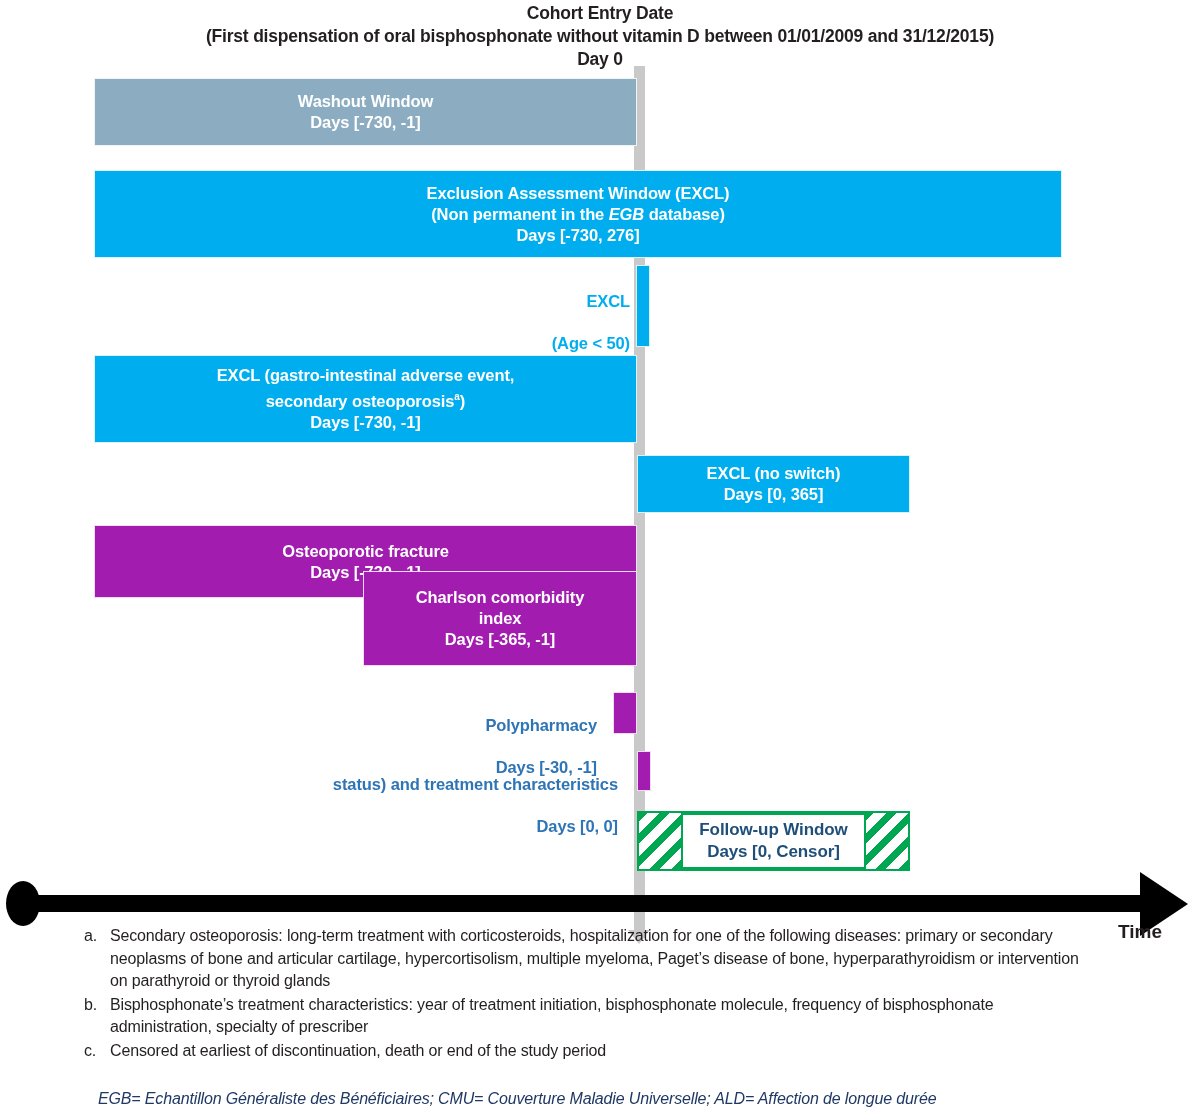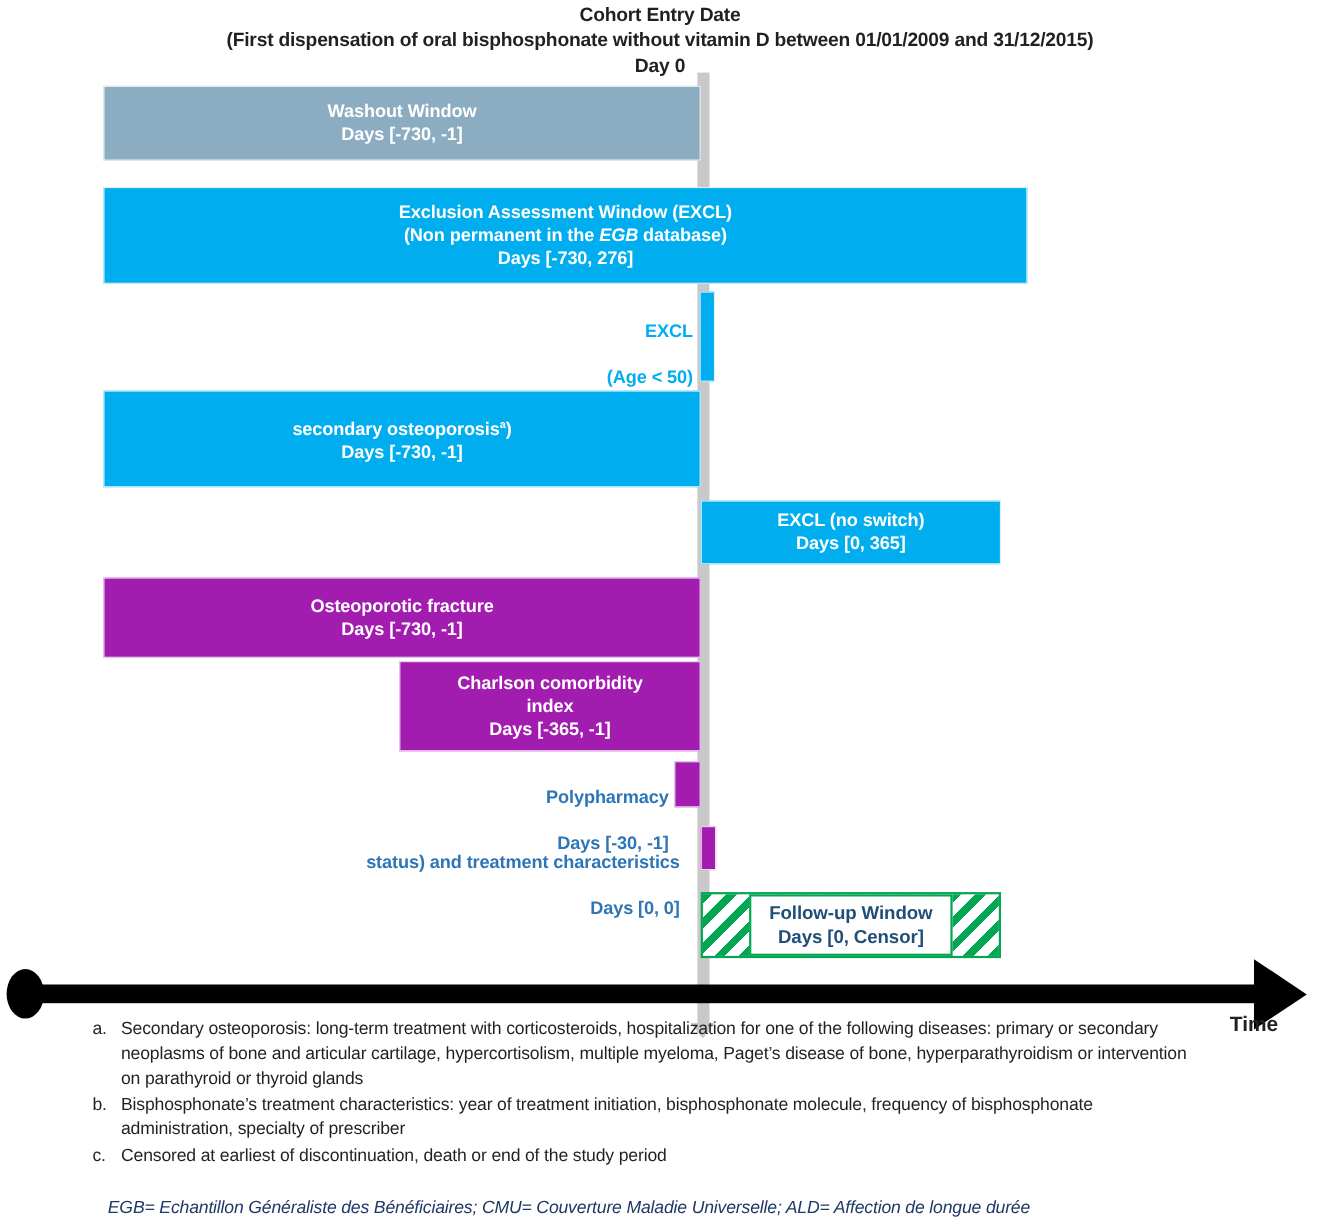--- a/index.html
+++ b/index.html
@@ -138,66 +138,67 @@
   <div class="dayzero-line"></div>
   <div class="dayzero-arrow"></div>
 
   <div class="bar bar-washout" style="left:94px;top:78px;width:543px;height:68px;">
     <div>
       <div>Washout Window</div>
       <div>Days [-730, -1]</div>
     </div>
   </div>
 
-  <div class="bar bar-cyan" style="left:94px;top:170px;width:840px;height:88px;">
+  <div class="bar bar-cyan" style="left:94px;top:170px;width:968px;height:88px;">
     <div>
       <div>Exclusion Assessment Window (EXCL)</div>
       <div><span>(Non permanent in the </span><span class="ital">EGB</span><span> database)</span></div>
       <div>Days [-730, 276]</div>
     </div>
   </div>
 
   <div class="bar bar-cyan" style="left:636px;top:265px;width:13px;height:82px;"></div>
   <div class="outlabel cyan" style="left:300px;top:270px;width:330px;">
     <div>EXCL</div>
     <div>(Age &lt; 50)</div>
     <div>Days [0, 0]</div>
   </div>
 
   <div class="bar bar-cyan" style="left:94px;top:355px;width:543px;height:88px;">
     <div>
+      <div>EXCL (gastro-intestinal adverse event,</div>
       <div><span>secondary osteoporosis</span><sup>a</sup><span>)</span></div>
       <div>Days [-730, -1]</div>
     </div>
   </div>
 
   <div class="bar bar-cyan" style="left:637px;top:455px;width:273px;height:58px;">
     <div>
       <div>EXCL (no switch)</div>
       <div>Days [0, 365]</div>
     </div>
   </div>
 
   <div class="bar bar-dblue" style="left:94px;top:525px;width:543px;height:73px;">
     <div>
       <div>Osteoporotic fracture</div>
       <div>Days [-730, -1]</div>
     </div>
   </div>
 
-  <div class="bar bar-dblue" style="left:363px;top:601px;width:274px;height:82px;justify-content:center;">
+  <div class="bar bar-dblue" style="left:363px;top:571px;width:274px;height:95px;justify-content:center;">
     <div>
       <div>Charlson comorbidity</div>
       <div>index</div>
       <div>Days [-365, -1]</div>
     </div>
   </div>
 
   <div class="bar bar-dblue" style="left:613px;top:692px;width:24px;height:42px;"></div>
-  <div class="outlabel dblue" style="left:282px;top:694px;width:326px;">
+  <div class="outlabel dblue" style="left:271px;top:694px;width:326px;">
     <div>Polypharmacy</div>
     <div>Days [-30, -1]</div>
   </div>
 
   <div class="bar bar-dblue" style="left:637px;top:751px;width:14px;height:40px;"></div>
   <div class="outlabel dblue" style="left:240px;top:753px;width:378px;">
     <div>status) and treatment characteristics</div>
     <div>Days [0, 0]</div>
   </div>
 

